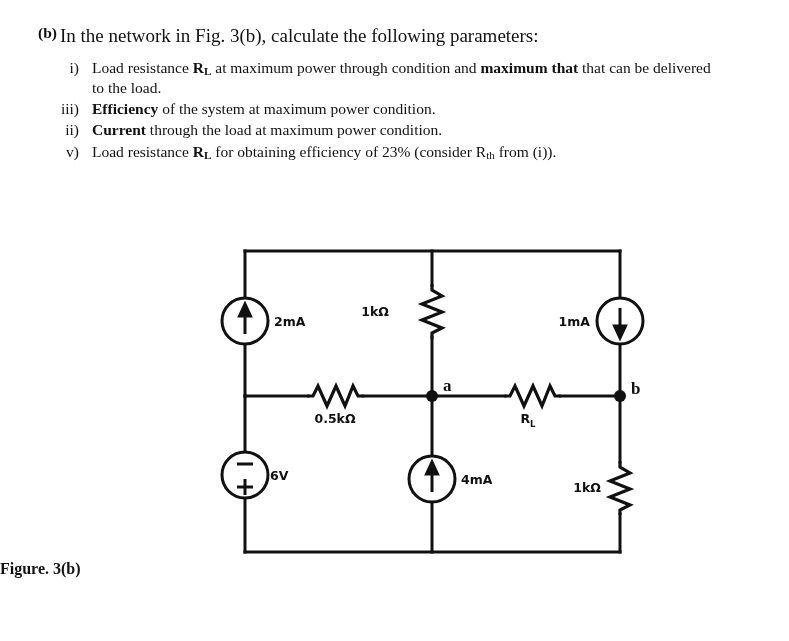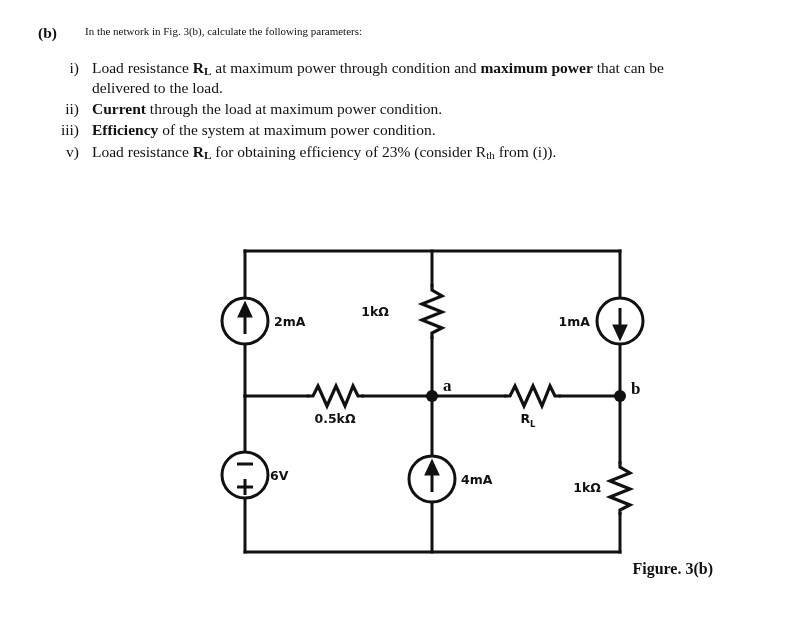--- a/index.html
+++ b/index.html
@@ -33,24 +33,23 @@
     width: 60px;
     flex: 0 0 60px;
     text-align: left;
     padding-left: 38px;
     box-sizing: border-box;
     font-weight: bold;
     font-size: 15.5px;
   }
 
   .q-stem {
-    font-size: 11px;
+    font-size: 19px;
     line-height: 1.28;
     padding-top: 0px;
-    margin-left: 25px;
   }
 
   #intro-row {
     position: absolute;
     left: 0;
     top: 24px;
   }
 
   #roman-list {
     position: absolute;
@@ -100,21 +99,21 @@
 
   #circuit-svg {
     position: absolute;
     left: 0;
     top: 0;
   }
 
   .cap {
     position: absolute;
     width: 100%;
-    text-align: right;
+    text-align: left;
     top: 324px;
     font-weight: bold;
     font-size: 16px;
     font-family: "Liberation Serif", "DejaVu Serif", serif;
   }
 
   
   .lbl {
     font-family: "DejaVu Sans", "Liberation Sans", sans-serif;
     font-weight: bold;
@@ -166,35 +165,35 @@
   <div id="intro-row" class="q-row">
     <div class="q-marker-main">(b)</div>
     <div class="q-stem">In the network in Fig. 3(b), calculate the following parameters:</div>
   </div>
 
   <div id="roman-list">
 
     <div class="li-row">
       <div class="li-marker">i)</div>
       <div class="li-text">
-        <span>Load resistance </span><b><span>R</span><sub>L</sub></b><span> at maximum power through condition and </span><b>maximum power</b><span> that can be delivered to the load.</span>
+        <span>Load resistance </span><b><span>R</span><sub>L</sub></b><span> at maximum power through condition and </span><b>maximum that</b><span> that can be delivered to the load.</span>
+      </div>
+    </div>
+
+    <div class="li-row">
+      <div class="li-marker">iii)</div>
+      <div class="li-text">
+        <b>Efficiency</b><span> of the system at maximum power condition.</span>
       </div>
     </div>
 
     <div class="li-row">
       <div class="li-marker">ii)</div>
       <div class="li-text">
         <b>Current</b><span> through the load at maximum power condition.</span>
-      </div>
-    </div>
-
-    <div class="li-row">
-      <div class="li-marker">iii)</div>
-      <div class="li-text">
-        <b>Efficiency</b><span> of the system at maximum power condition.</span>
       </div>
     </div>
 
 
     <div class="li-row">
       <div class="li-marker">v)</div>
       <div class="li-text">
         <span>Load resistance </span><b><span>R</span><sub>L</sub></b><span> for obtaining efficiency of 23% (consider R</span><sub>th</sub><span> from (i)).</span>
       </div>
     </div>

